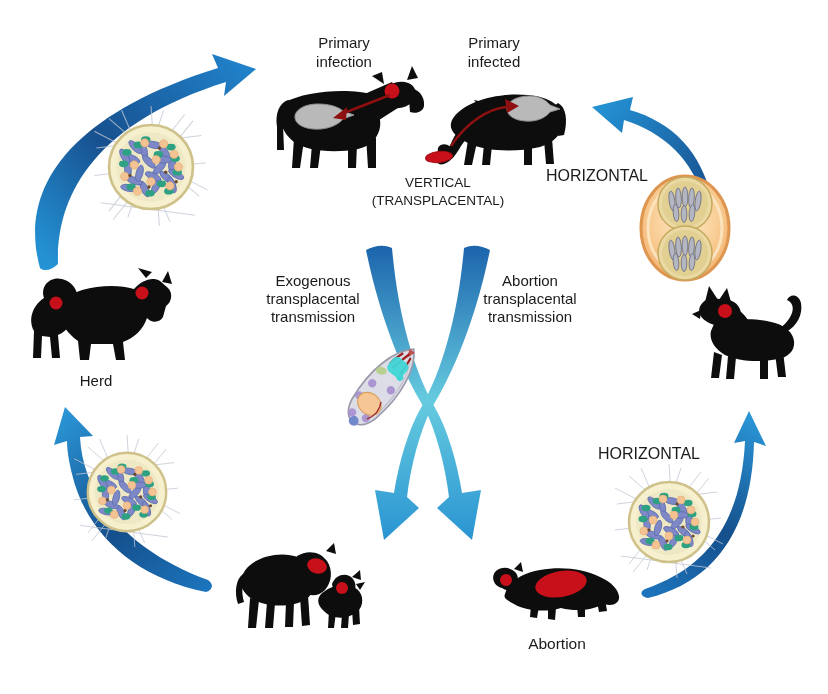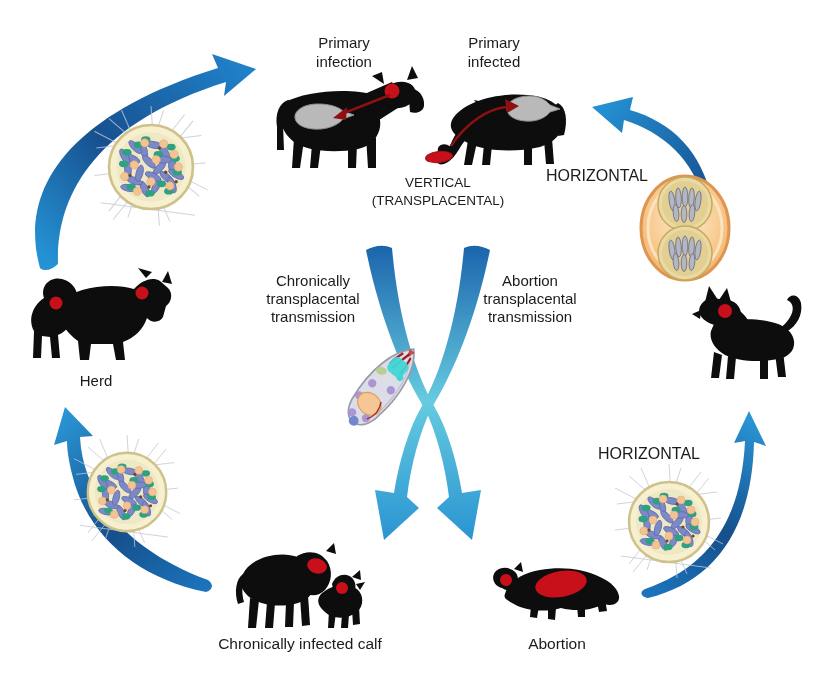--- a/index.html
+++ b/index.html
@@ -280,23 +280,22 @@
 </svg>
 
 <div class="label f15" style="left:283px;top:33px;width:122px">Primary
 infection</div>
 <div class="label f15" style="left:433px;top:33px;width:122px">Primary
 infected</div>
 <div class="label f13" style="left:338px;top:174px;width:200px">VERTICAL
 (TRANSPLACENTAL)</div>
 <div class="label f12" style="left:536px;top:168px;width:122px">HORIZONTAL</div>
 <div class="label f15" style="left:46px;top:371px;width:100px">Herd</div>
-<div class="label f15t" style="left:238px;top:272px;width:150px">Chronically
+<div class="label f15t" style="left:238px;top:272px;width:150px">Exogenous
 transplacental
 transmission</div>
 <div class="label f15t" style="left:455px;top:272px;width:150px">Abortion
 transplacental
 transmission</div>
 <div class="label f12" style="left:588px;top:446px;width:122px">HORIZONTAL</div>
-<div class="label f16" style="left:185px;top:634px;width:230px">Chronically infected calf</div>
 <div class="label f16" style="left:497px;top:634px;width:120px">Abortion</div>
 
 </div>
 
 </body></html>

